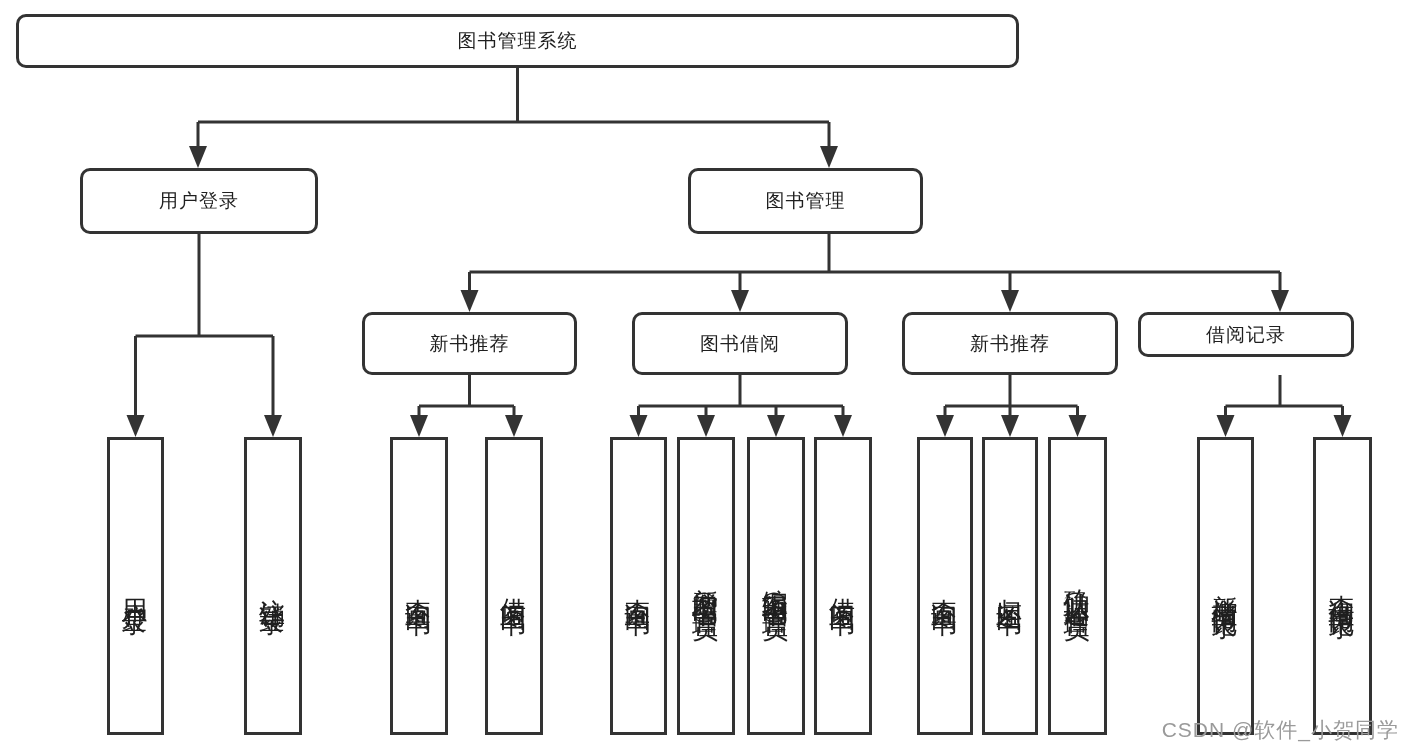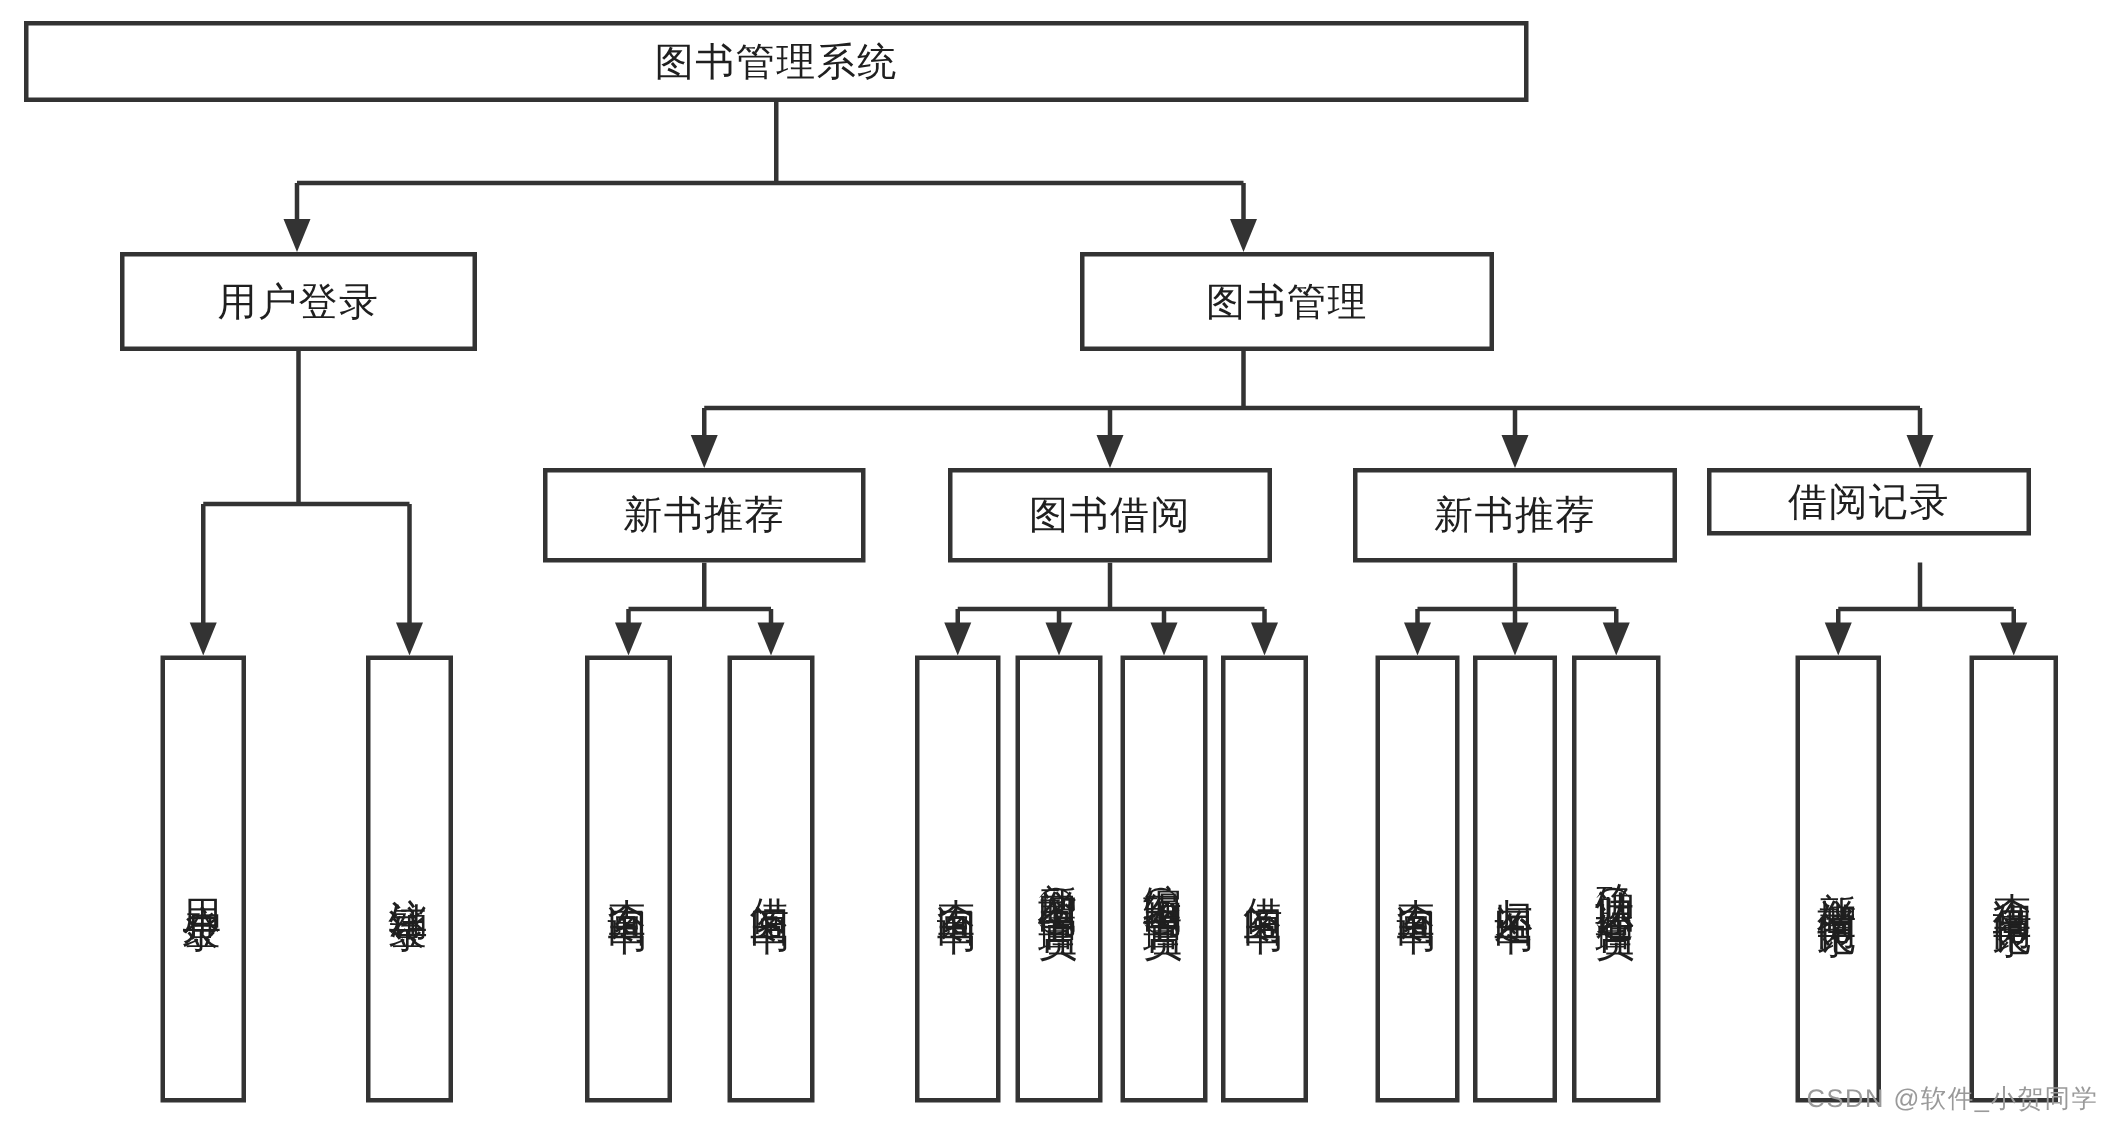--- a/index.html
+++ b/index.html
@@ -20,33 +20,33 @@
   .wires path{stroke:var(--line);stroke-width:3;fill:none;}
   .wires polygon{fill:var(--line);stroke:none;}
   .box{
     position:absolute;
     box-sizing:border-box;
     border:3px solid var(--line);
     background:var(--bg);
     display:flex;align-items:center;justify-content:center;
     color:var(--text);
   }
-  .h{font-size:26px;letter-spacing:1px;white-space:nowrap;}
+  .h{font-size:19px;letter-spacing:1px;white-space:nowrap;border-radius:10px;}
   .v span.vtext{
     writing-mode:vertical-rl;
     text-orientation:mixed;
     font-size:26px;
     letter-spacing:4px;
     color:var(--text);
     white-space:nowrap;
   }
   .watermark{
     position:absolute;
     right:6px;bottom:3px;
-    font-size:17px;
+    font-size:21px;
     color:var(--wm);
     letter-spacing:1px;
     white-space:nowrap;
   }
 </style>
 </head>
 <body>
 
 <div class="canvas">
 
@@ -88,21 +88,21 @@
     </g>
   </svg>
 
   <div class="box h" style="left:16px;top:14px;width:1003px;height:54px">
     <span>图书管理系统</span>
   </div>
 
   <div class="box h" style="left:80px;top:168px;width:238px;height:66px">
     <span>用户登录</span>
   </div>
-  <div class="box h" style="left:720px;top:168px;width:276px;height:66px">
+  <div class="box h" style="left:688px;top:168px;width:235px;height:66px">
     <span>图书管理</span>
   </div>
 
   <div class="box h" style="left:632px;top:312px;width:216px;height:63px">
     <span>图书借阅</span>
   </div>
   <div class="box h" style="left:362px;top:312px;width:215px;height:63px">
     <span>新书推荐</span>
   </div>
   <div class="box h" style="left:902px;top:312px;width:216px;height:63px">

